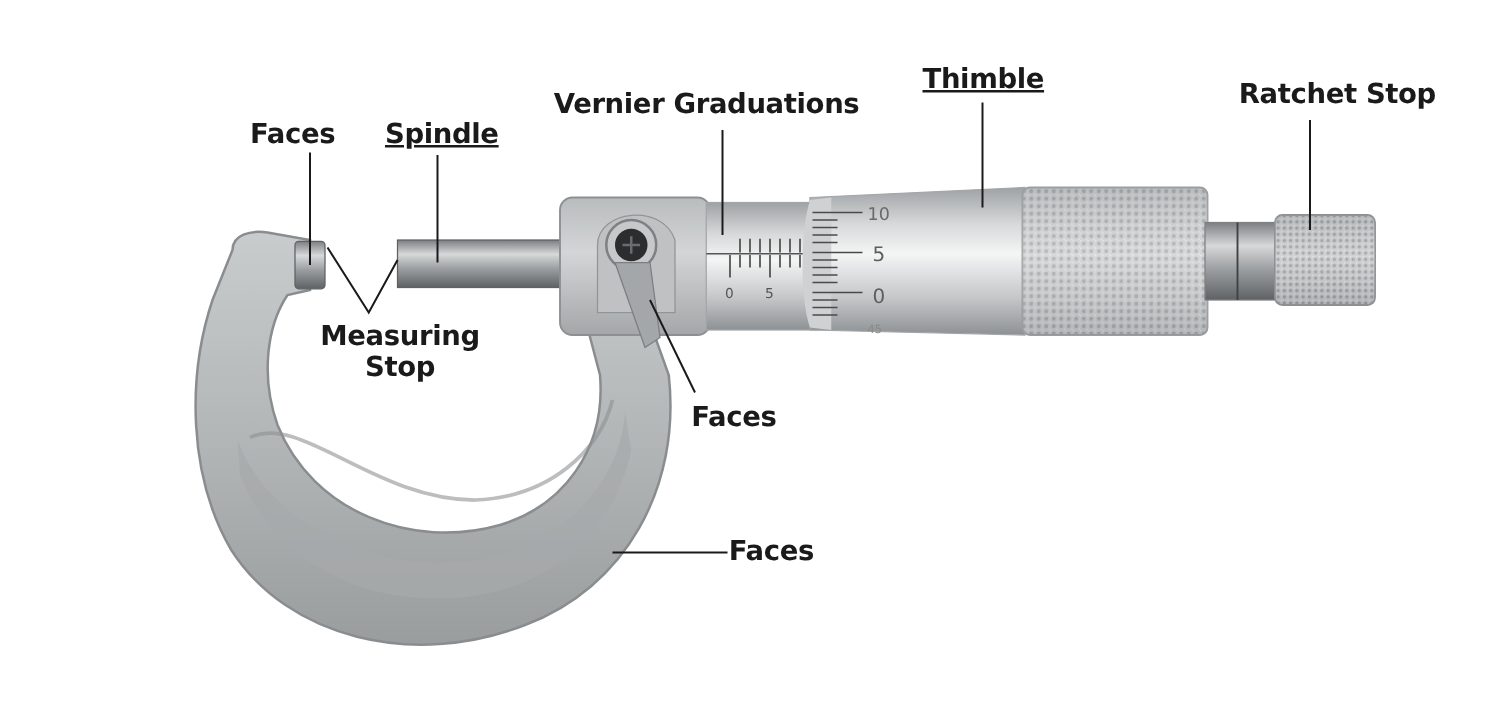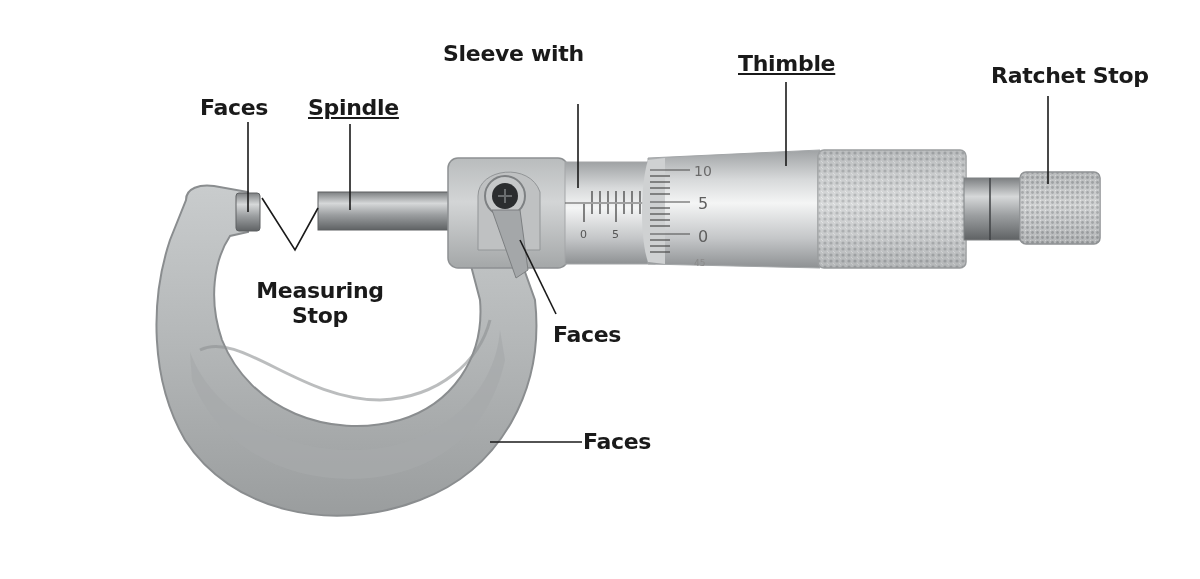--- a/index.html
+++ b/index.html
@@ -8,21 +8,21 @@
   .label {
     position: absolute;
     font-family: "DejaVu Sans", sans-serif;
     font-weight: bold;
     font-size: 22px;
     color: #1a1a1a;
     line-height: 26px;
     white-space: nowrap;
     letter-spacing: -0.3px;
   }
-  .center { text-align: center; margin-top: 21px; }
+  .center { text-align: center; }
   svg text { font-family: "DejaVu Sans", sans-serif; }
 </style>
 </head>
 <body>
 
 <div class="stage">
   <svg width="1200" height="579" viewBox="0 0 1200 579" xmlns="http://www.w3.org/2000/svg">
     <defs>
       <linearGradient id="frameGrad" x1="0" y1="0" x2="0" y2="1">
         <stop offset="0" stop-color="#c9cccd"></stop>
@@ -182,18 +182,18 @@
       <line x1="520" y1="240" x2="556" y2="314"></line>
       <line x1="490" y1="442" x2="582" y2="442"></line>
     </g>
   </svg>
 
   
   <div class="label" style="left:200px; top:95px;">Faces</div>
   <div class="label" style="left:308px; top:95px;text-decoration:underline;">Spindle</div>
   <div class="label center" style="left:250px; top:257px; width:140px;">Measuring</div>
   <div class="label center" style="left:250px; top:282px; width:140px;">Stop</div>
-  <div class="label" style="left:443px; top:41px;">Sleeve with</div>
+  <div class="label" style="left:443px; top:71px;">Vernier Graduations</div>
   <div class="label" style="left:738px; top:51px;text-decoration:underline;">Thimble</div>
   <div class="label" style="left:947px; top:63px;margin-left:44px;">Ratchet Stop</div>
   <div class="label" style="left:553px; top:322px;">Faces</div>
   <div class="label" style="left:583px; top:429px;">Faces</div>
 </div>
 
 </body></html>

